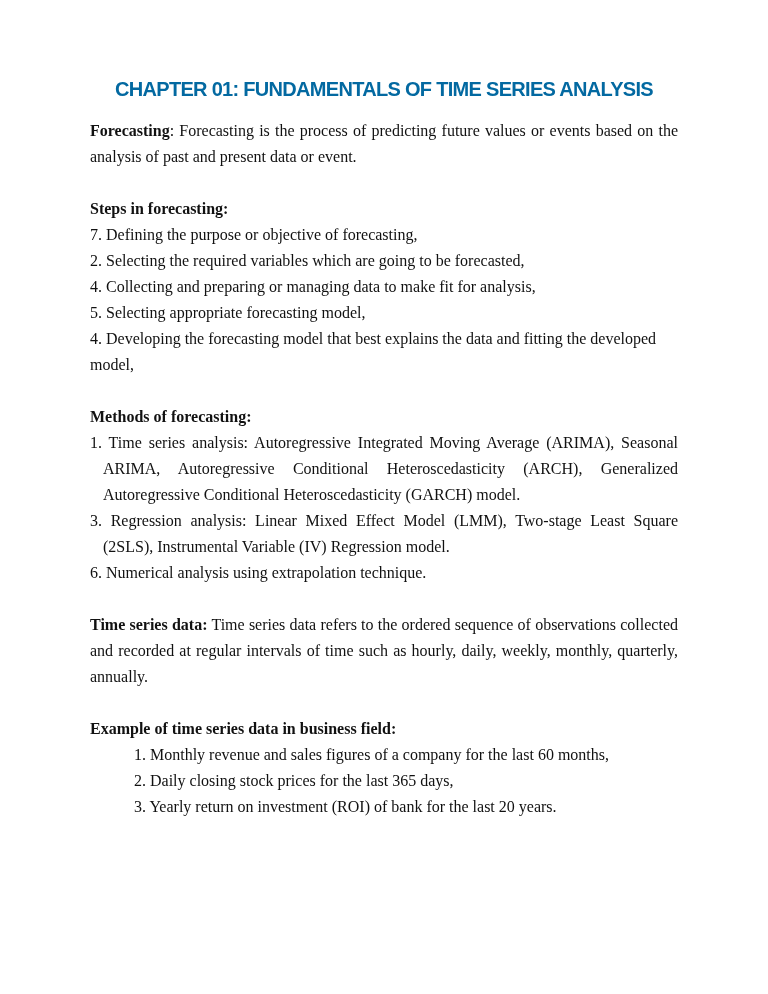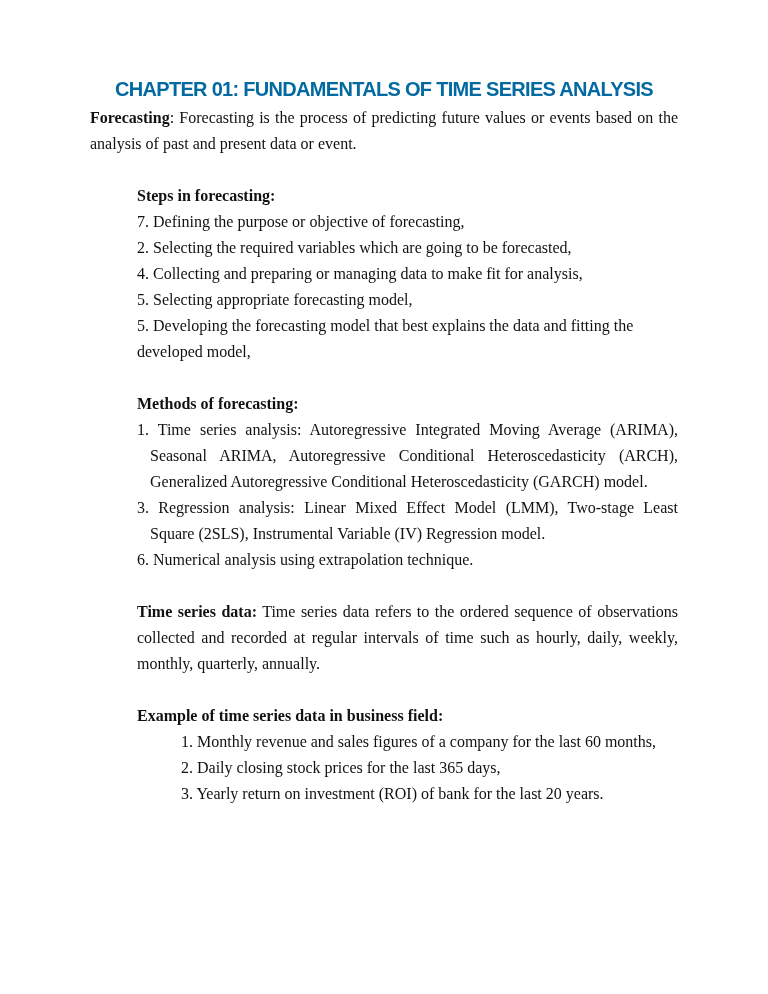--- a/index.html
+++ b/index.html
@@ -25,24 +25,24 @@
     font-weight: bold;
     font-size: 20px;
     letter-spacing: -0.7px;
     line-height: 26px;
     text-align: center;
     white-space: nowrap;
     margin: 0;
     color: #0369a1;
   }
   p { margin: 0; }
-  .intro { margin-top: 3px; }
+  .intro { margin-top: 16px; }
   .justify { text-align: justify; }
   .bold { font-weight: bold; }
-  .section { margin-top: 26px; margin-left: 47px; }
+  .section { margin-top: 26px; }
   .section-heading {
     font-weight: bold;
   }
   .method-item {
     padding-left: 13px;
     text-indent: -13px;
     text-align: justify;
   }
   .example-item {
     padding-left: 44px;
@@ -56,21 +56,21 @@
   <h1 class="doc-title">CHAPTER 01: FUNDAMENTALS OF TIME SERIES ANALYSIS</h1>
 
   <p class="intro justify"><span class="bold">Forecasting</span><span>: Forecasting is the process of predicting future values or events based on the analysis of past and present data or event.</span></p>
 
   <div class="section">
     <p class="section-heading">Steps in forecasting:</p>
     <p>7. Defining the purpose or objective of forecasting,</p>
     <p>2. Selecting the required variables which are going to be forecasted,</p>
     <p>4. Collecting and preparing or managing data to make fit for analysis,</p>
     <p>5. Selecting appropriate forecasting model,</p>
-    <p>5. Developing the forecasting model that best explains the data and fitting the developed model,</p>
+    <p>4. Developing the forecasting model that best explains the data and fitting the developed model,</p>
   </div>
 
   <div class="section">
     <p class="section-heading">Methods of forecasting:</p>
     <p class="method-item">1. Time series analysis: Autoregressive Integrated Moving Average (ARIMA), Seasonal ARIMA, Autoregressive Conditional Heteroscedasticity (ARCH), Generalized Autoregressive Conditional Heteroscedasticity (GARCH) model.</p>
     <p class="method-item">3. Regression analysis: Linear Mixed Effect Model (LMM), Two-stage Least Square (2SLS), Instrumental Variable (IV) Regression model.</p>
     <p class="method-item">6. Numerical analysis using extrapolation technique.</p>
   </div>
 
   <p class="section justify"><span class="bold">Time series data:</span><span> Time series data refers to the ordered sequence of observations collected and recorded at regular intervals of time such as hourly, daily, weekly, monthly, quarterly, annually.</span></p>

